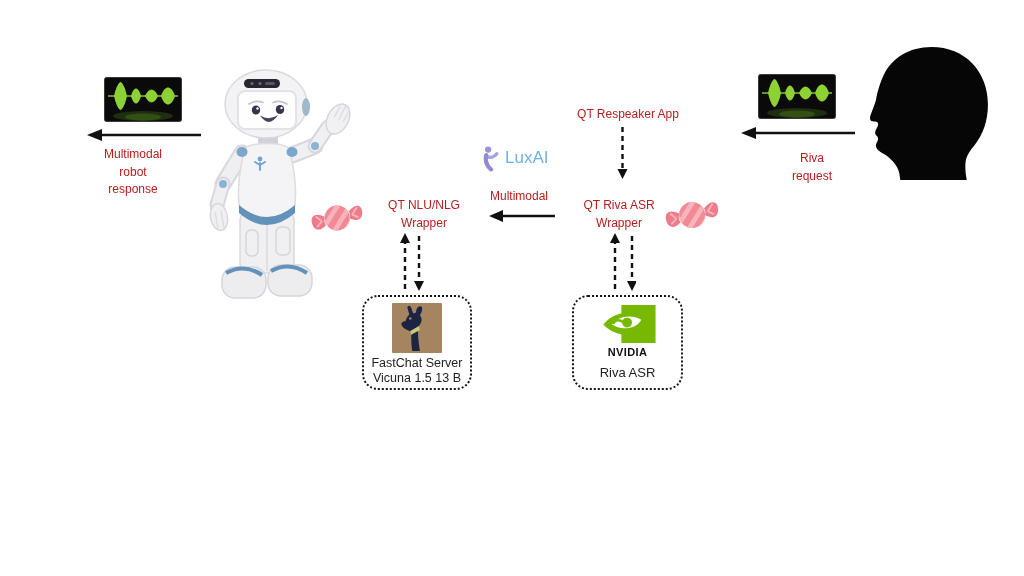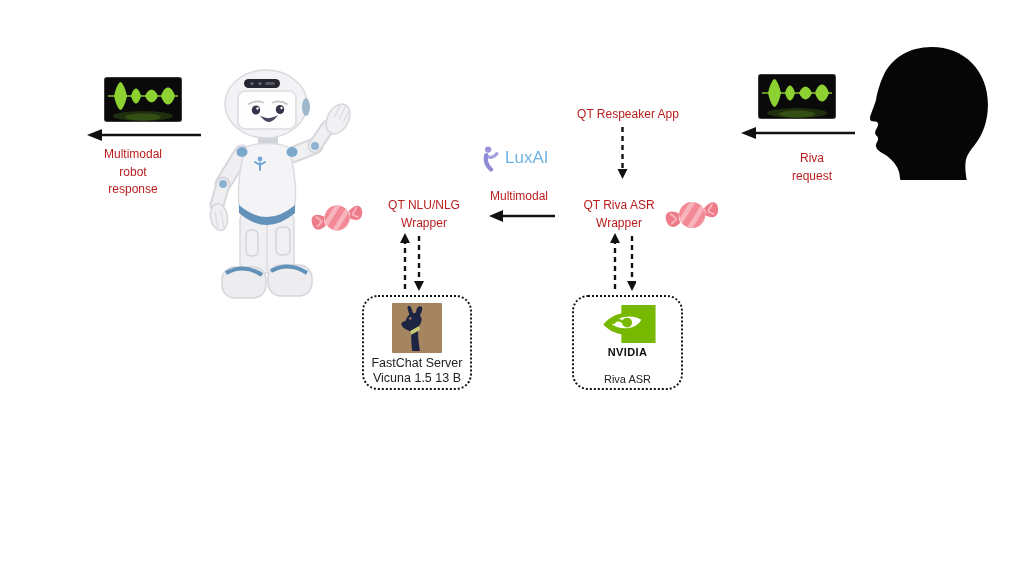--- a/index.html
+++ b/index.html
@@ -220,21 +220,21 @@
 
   <div class="dotted-box" style="left:572px;top:295px;width:111px;height:95px">
     <svg style="margin-top:8px" width="58" height="38" viewBox="0 0 58 40">
       <rect x="22" y="0" width="36" height="40" fill="#76B900"></rect>
       <path d="M3,20.5 C13,8 31,4.5 46,11.5 C51,14 53,17 53,20 C53,23.5 50,26.5 45,28.5 C31,34 13,32 3,20.5 Z" fill="#76B900"></path>
       <path d="M12,20.3 C19,11.5 33,9.5 43,15.5 C38,25.5 21,27.5 12,20.3 Z" fill="#ffffff"></path>
       <circle cx="28" cy="18.5" r="5.2" fill="#76B900"></circle>
       <path d="M23.5,18 C20,14.5 14.5,16 13.5,20" fill="none" stroke="#76B900" stroke-width="2.5"></path>
     </svg>
     <div class="nvidia-wordmark">NVIDIA</div>
-    <div class="box-caption" style="margin-top:12px;font-size:11px">
+    <div class="box-caption" style="margin-top:5px;font-size:13px">
       <span>Riva ASR</span>
     </div>
   </div>
 
   <svg class="abs" style="left:757px;top:74px" width="80" height="45" viewBox="0 0 78 45">
     <rect x="0.5" y="0.5" width="77" height="44" rx="2" fill="#0a0a0a" stroke="#3a3a3a" stroke-width="1"></rect>
     <ellipse cx="39" cy="39" rx="30" ry="5" fill="#3a5c14" opacity="0.45"></ellipse>
     <ellipse cx="39" cy="40" rx="18" ry="3.5" fill="#55821c" opacity="0.4"></ellipse>
     <line x1="4" y1="19" x2="74" y2="19" stroke="#86c232" stroke-width="1.6"></line>
     <path d="M10,19 C12,10 15,5 16.5,5 C18,5 21,10 23,19 C21,28 18,33 16.5,33 C15,33 12,28 10,19 Z" fill="#8dd133"></path>

